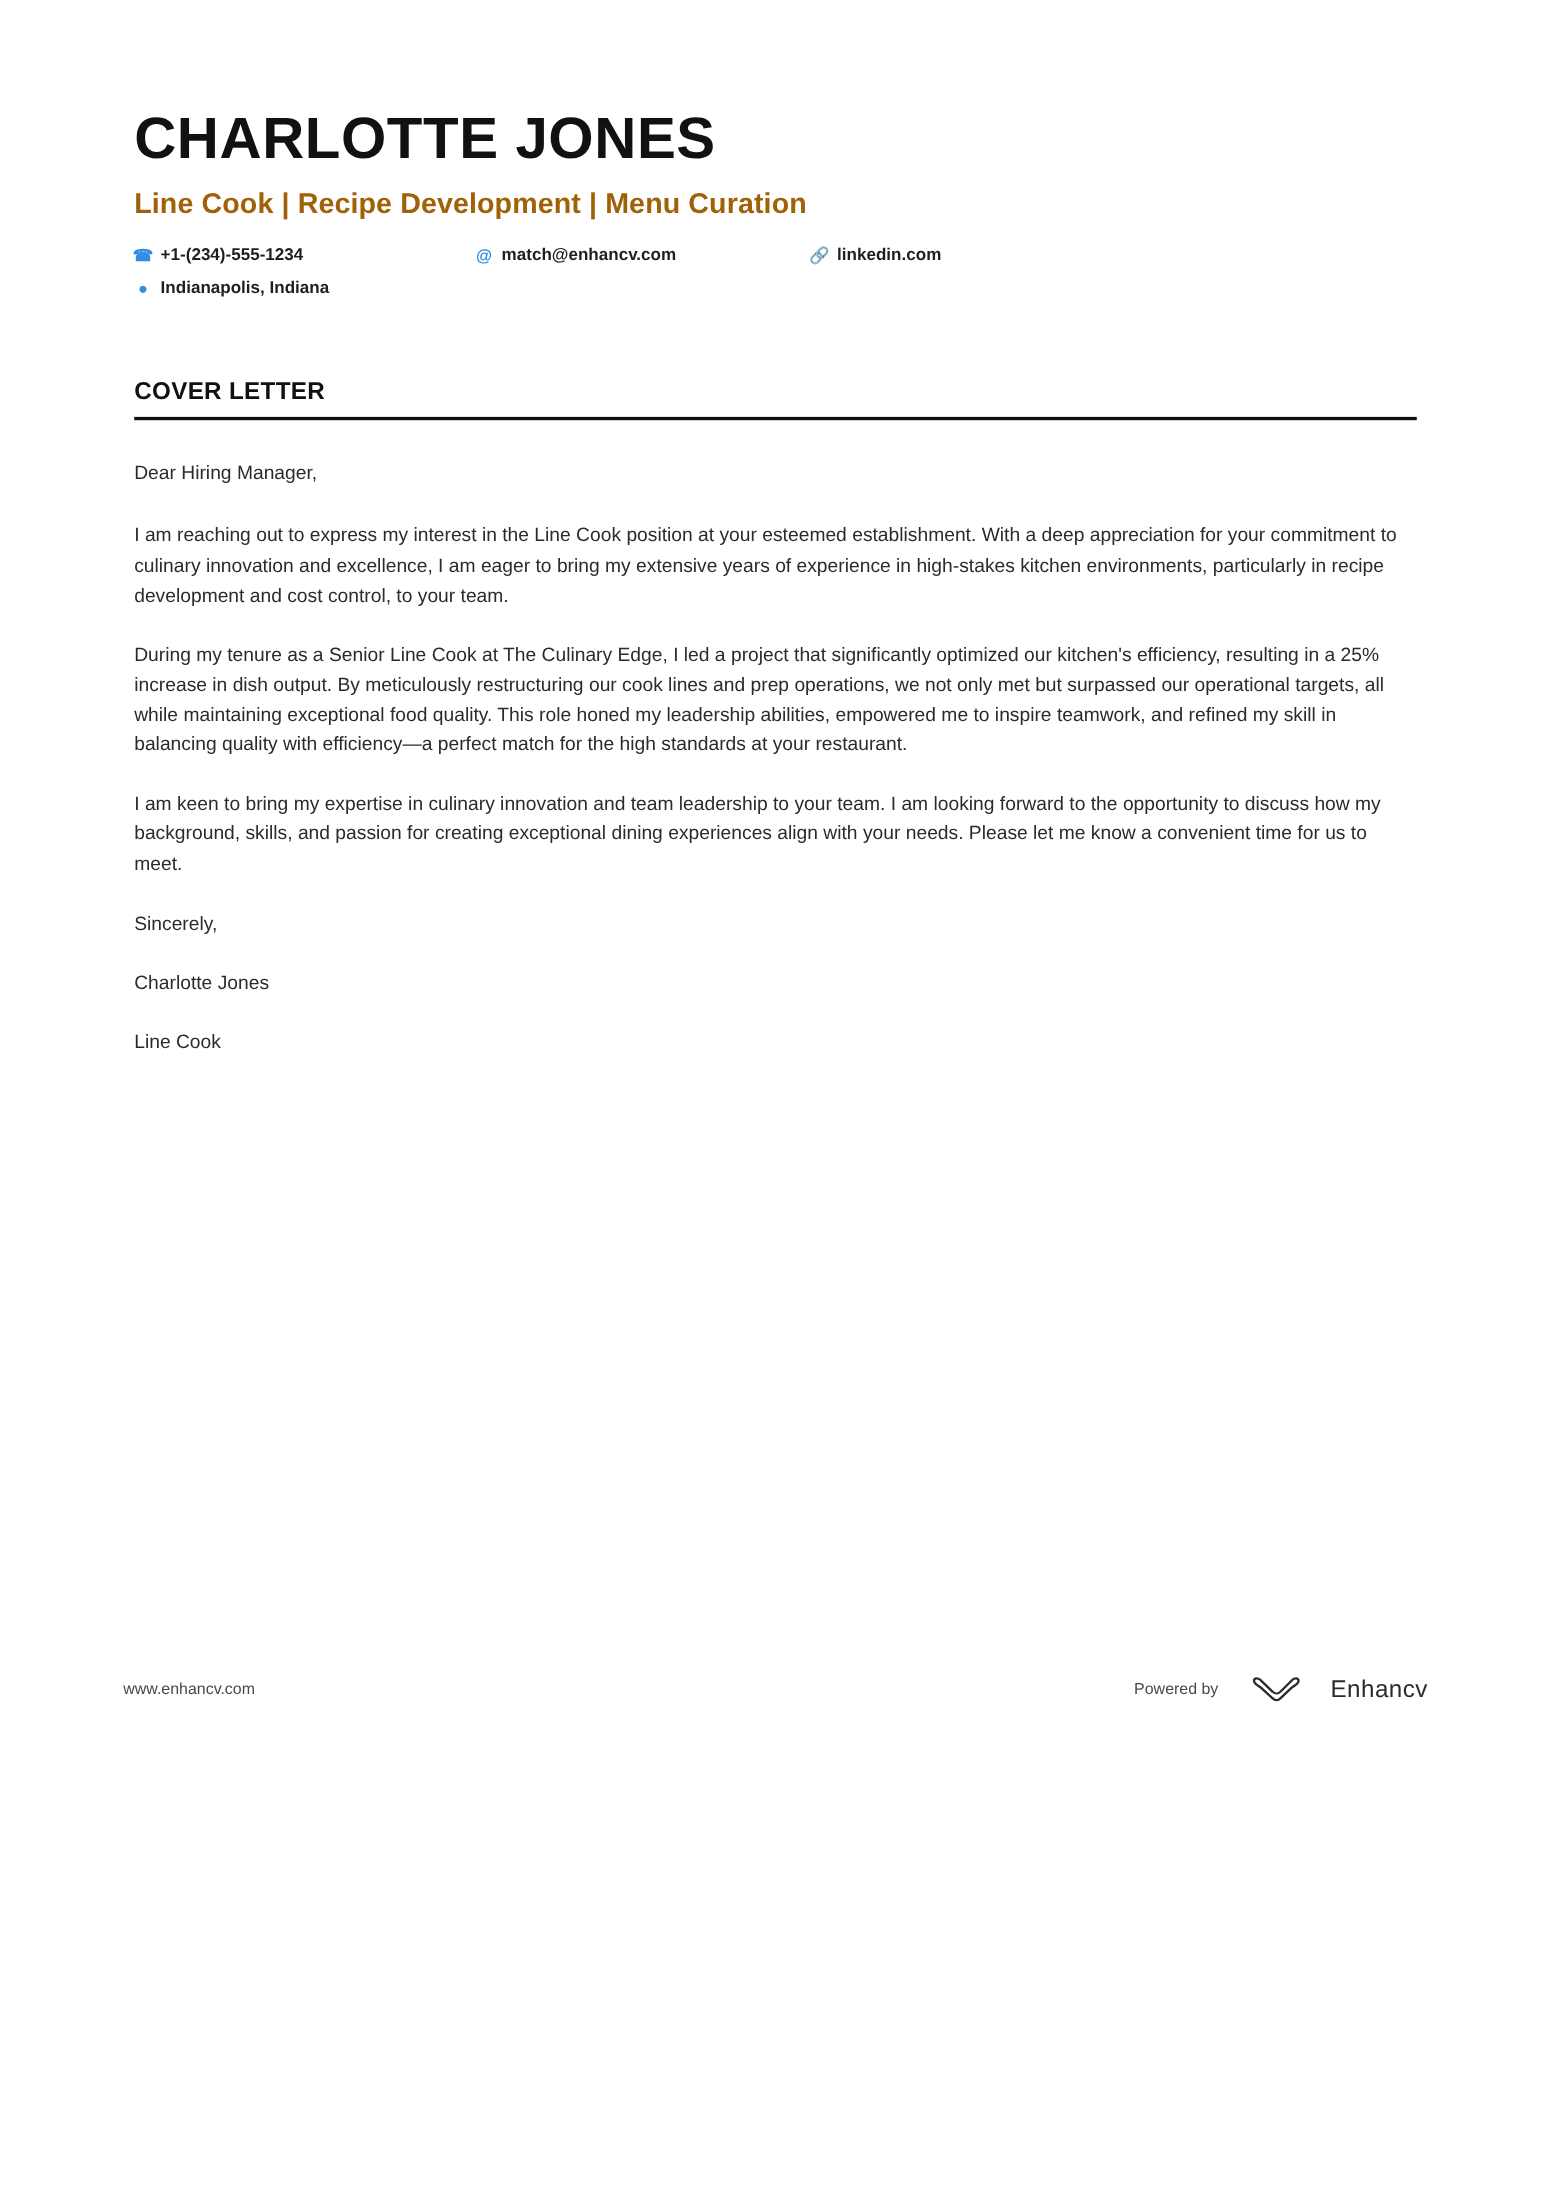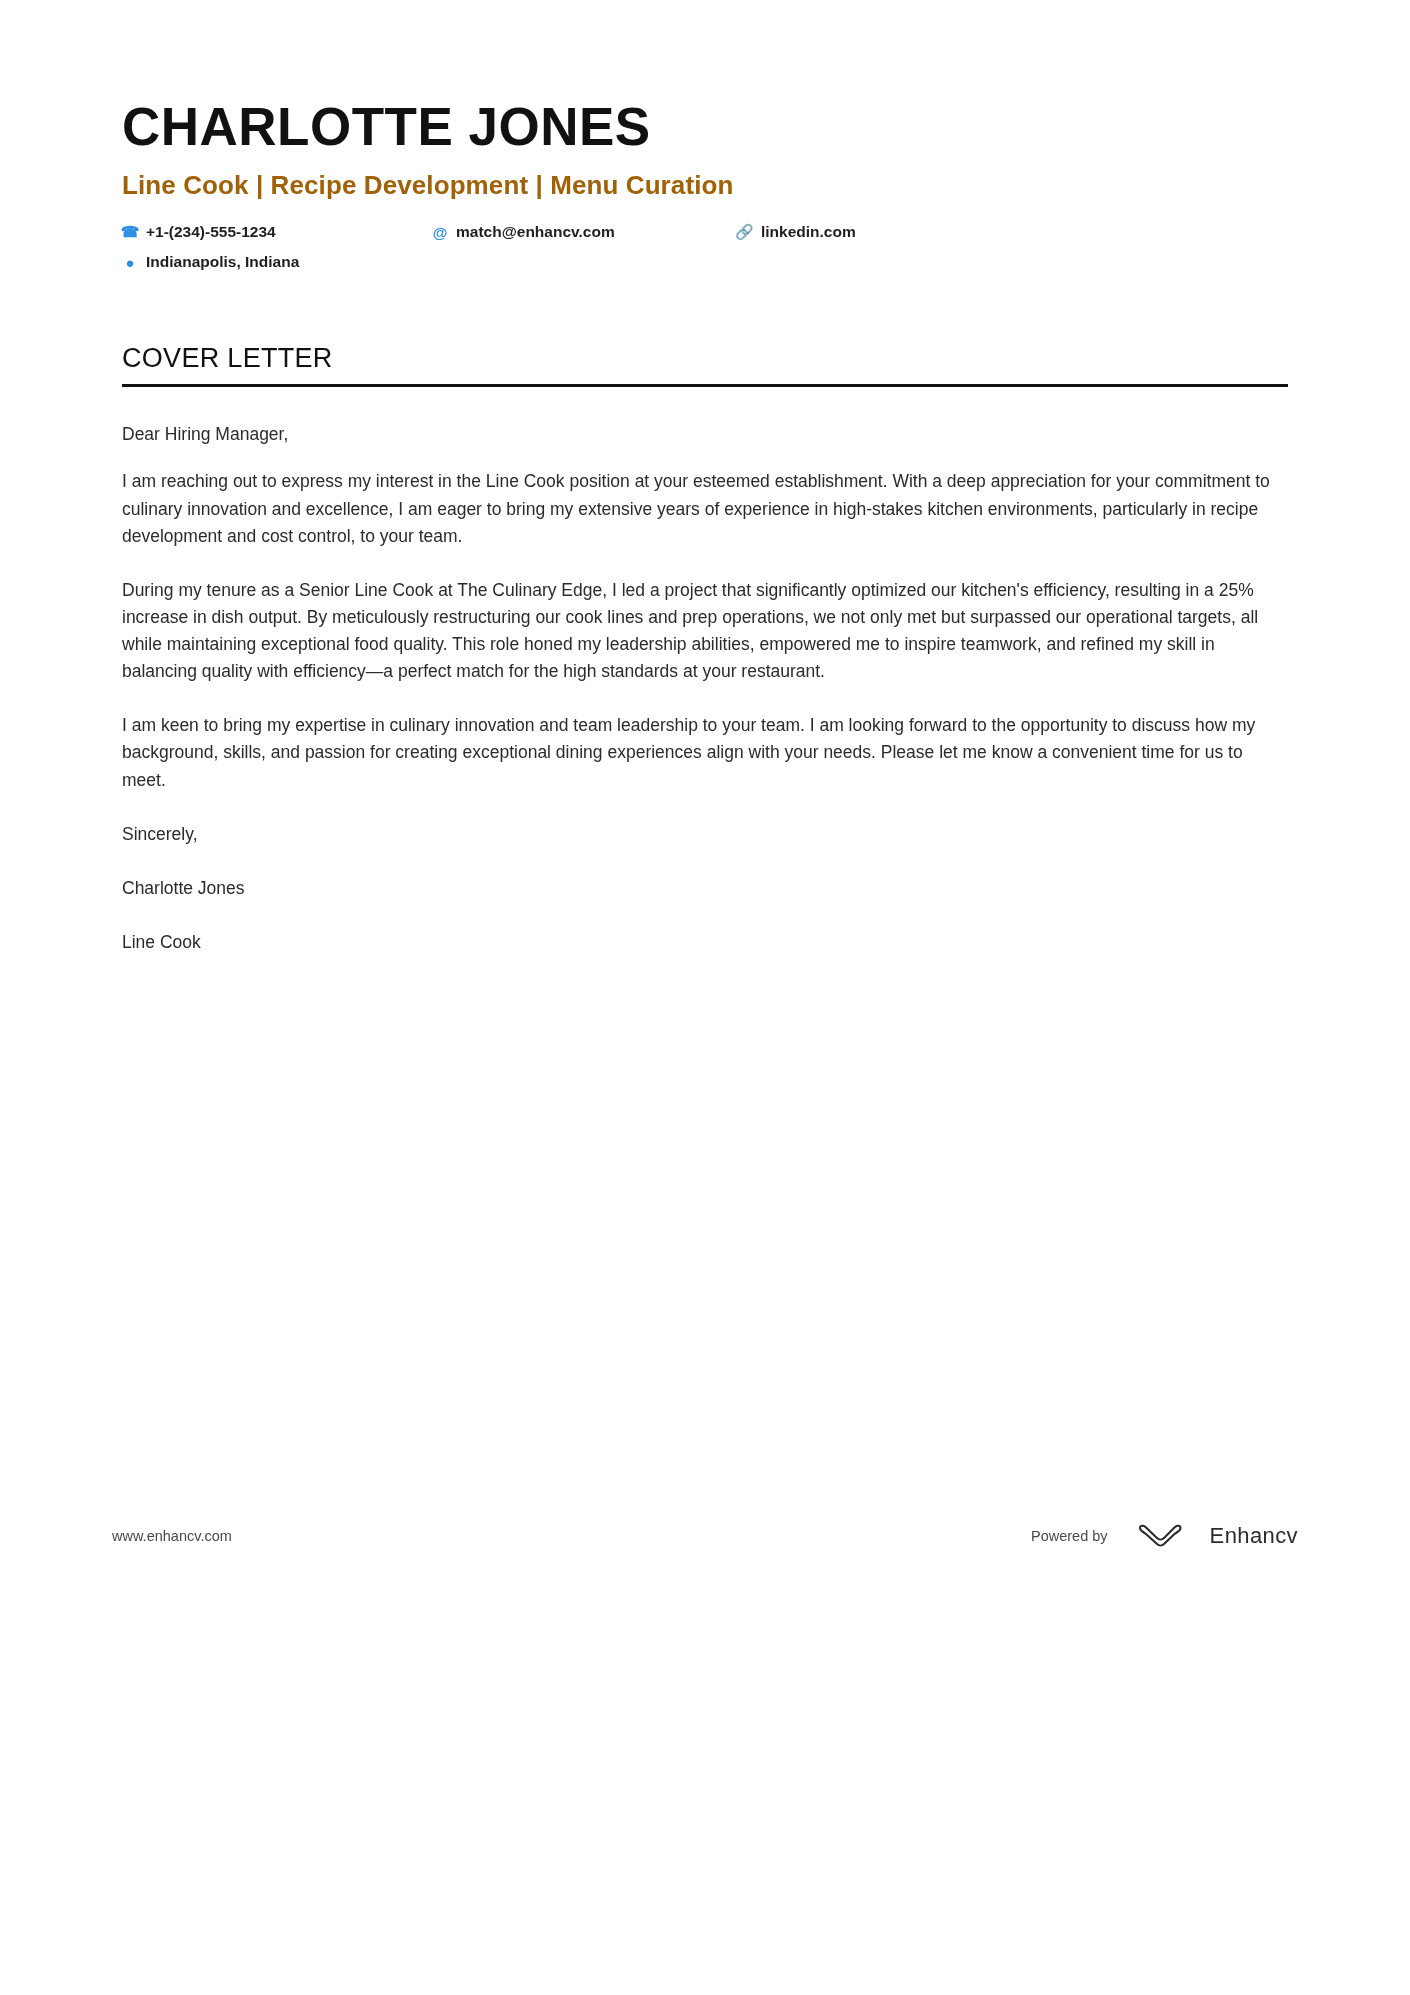--- a/index.html
+++ b/index.html
@@ -70,42 +70,42 @@
   }
   .ci-phone { width: 310px; }
   .ci-email { width: 305px; }
   .ci-link  { width: auto; }
 
   
   .section {
     margin-top: 72px;
   }
   .section-title {
-    font-size: 27px;
-    font-weight: 400;
+    font-size: 22px;
+    font-weight: 700;
     color: #111111;
     letter-spacing: 0.3px;
     margin: 0 0 10px 0;
   }
   .rule {
     height: 3px;
     background: #111111;
     width: 100%;
     margin-bottom: 34px;
   }
 
   
   .letter p {
     font-size: 17.5px;
     line-height: 1.55;
     color: #2b2b2b;
     margin: 0 0 27px 0;
     text-align: left;
   }
-  .letter p.salutation { margin-bottom: 20px; }
+  .letter p.salutation { margin-bottom: 30px; }
   .letter p.closing { margin-bottom: 27px; }
 
   
   .footer {
     position: absolute;
     left: 112px;
     right: 112px;
     bottom: 62px;
     display: flex;
     align-items: center;

